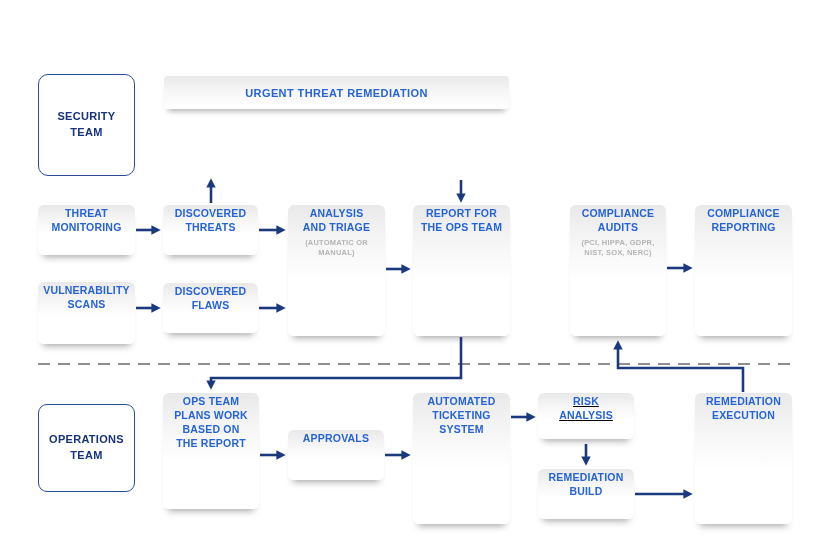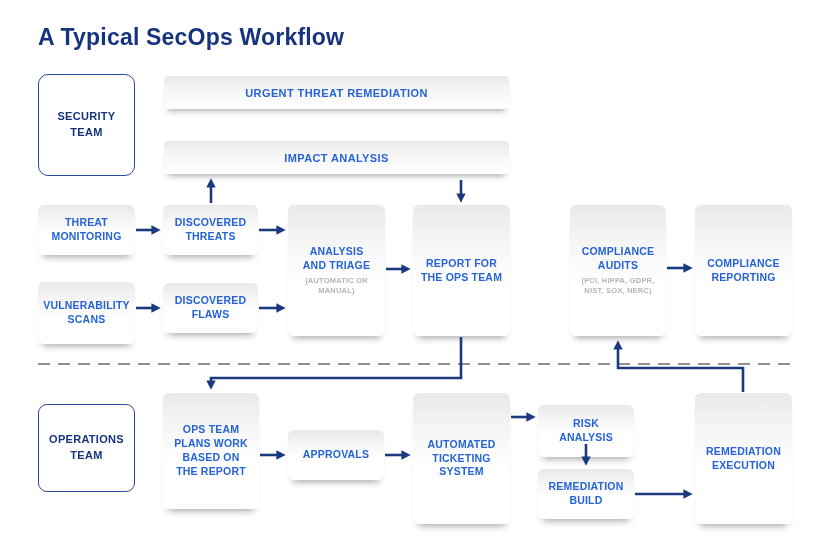--- a/index.html
+++ b/index.html
@@ -23,64 +23,60 @@
        background:linear-gradient(180deg,#e9e9e9 0%,#f6f6f6 45%,#ffffff 100%);
        box-shadow:0 6px 6px -4px rgba(0,0,0,.32);
        display:flex;align-items:center;justify-content:center;}
   .bar.urgent{top:76px;}
   .bar.impact{top:141px;}
   .bar-label{color:var(--node-text);font-weight:bold;font-size:11px;letter-spacing:.4px;}
   
   .node{position:absolute;border-radius:6px;padding:2px;
         background:linear-gradient(180deg,#e9e9e9 0%,#f5f5f5 28%,#ffffff 58%);
         box-shadow:0 7px 7px -5px rgba(0,0,0,.35);
-        display:flex;flex-direction:column;align-items:center;justify-content:center;}
+        display:flex;flex-direction:column;align-items:center;justify-content:flex-start;}
   .node-label{color:var(--node-text);font-weight:bold;font-size:10.5px;line-height:1.32;
               text-align:center;white-space:pre-line;letter-spacing:.2px;}
   .node-sub{color:var(--sub-text);font-weight:bold;font-size:7.5px;line-height:1.35;
             text-align:center;white-space:pre-line;margin-top:3px;letter-spacing:.2px;}
   .n-threat-monitoring{left:38px;top:205px;width:97px;height:50px;}
   .n-discovered-threats{left:163px;top:205px;width:95px;height:50px;}
   .n-vulnerability-scans{left:38px;top:270px;width:97px;height:62px;margin-top:12px;}
   .n-discovered-flaws{left:163px;top:283px;width:95px;height:50px;}
   .n-analysis-triage{left:288px;top:205px;width:97px;height:131px;}
   .n-report-ops{left:413px;top:205px;width:97px;height:131px;}
   .n-compliance-audits{left:570px;top:205px;width:96px;height:131px;}
   .n-compliance-reporting{left:695px;top:205px;width:97px;height:131px;}
   .n-ops-plans{left:163px;top:393px;width:96px;height:116px;}
   .n-approvals{left:288px;top:430px;width:96px;height:50px;}
   .n-ticketing{left:413px;top:393px;width:97px;height:131px;}
-  .n-risk-analysis{left:538px;top:405px;width:96px;height:52px;}
+  .n-risk-analysis{left:538px;top:393px;width:96px;height:46px;text-decoration:underline;}
   .n-remediation-build{left:538px;top:469px;width:96px;height:50px;}
   .n-remediation-execution{left:695px;top:393px;width:97px;height:131px;}
   
   .divider{position:absolute;left:38px;top:363px;width:754px;height:2px;
            background:repeating-linear-gradient(90deg,var(--divider) 0 12px,transparent 12px 20px);}
   
   .connectors{position:absolute;left:0;top:0;width:830px;height:550px;pointer-events:none;}
   .connectors path{stroke:var(--arrow);stroke-width:2.6;fill:none;stroke-linejoin:miter;}
   .connectors marker path{fill:var(--arrow);stroke:none;}
 </style>
 </head>
 <body>
 
 <div class="canvas">
 
-  <h1 class="title">A Typical SecOps Workflow</h1>
 
   <div class="team-box security">
     <span class="team-label">SECURITY
 TEAM</span>
   </div>
 
   <div class="bar urgent">
     <span class="bar-label">URGENT THREAT REMEDIATION</span>
-  </div>
-  <div class="bar impact">
-    <span class="bar-label">IMPACT ANALYSIS</span>
   </div>
 
   <div class="node n-threat-monitoring">
     <span class="node-label">THREAT
 MONITORING</span>
   </div>
   <div class="node n-discovered-threats">
     <span class="node-label">DISCOVERED
 THREATS</span>
   </div>

